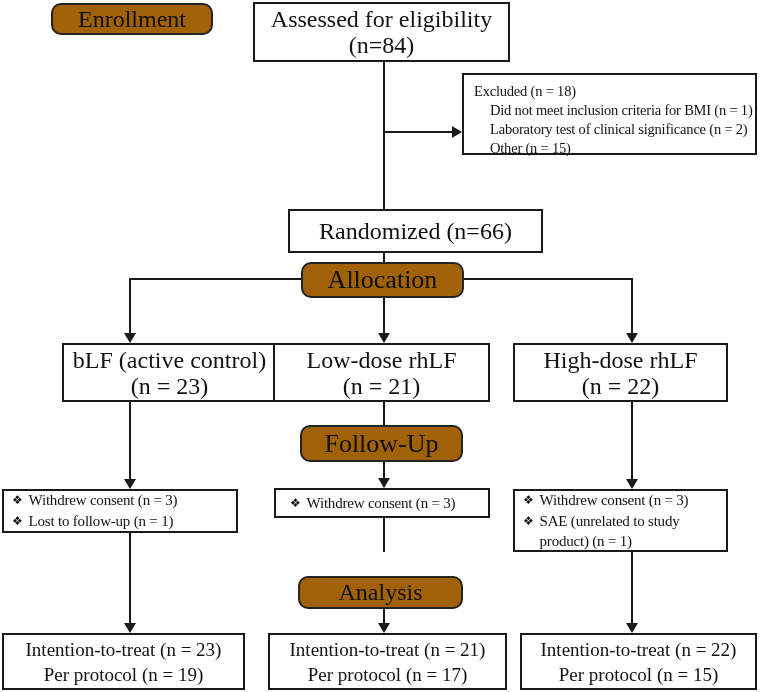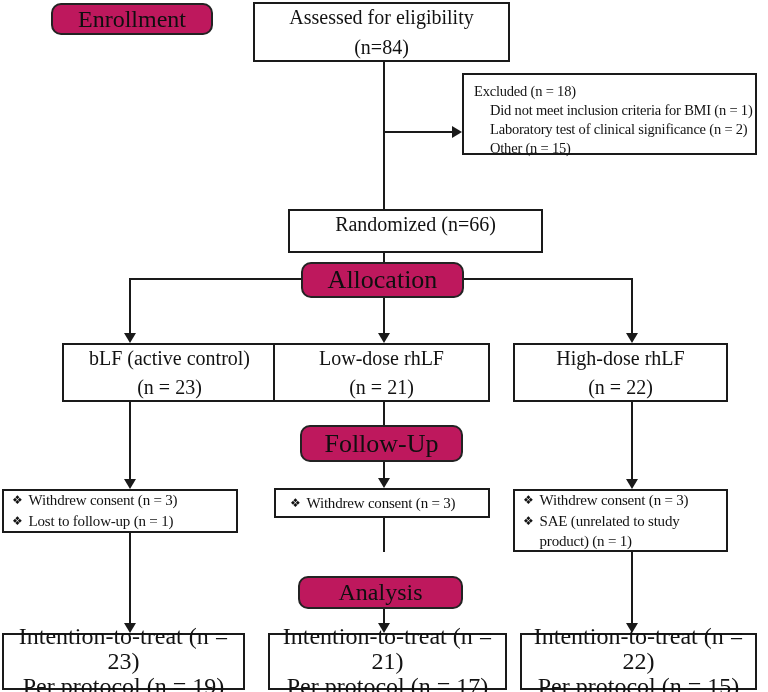--- a/index.html
+++ b/index.html
@@ -31,34 +31,34 @@
     border: 2.5px solid #1a1a1a;
     box-sizing: border-box;
     display: flex;
     flex-direction: column;
     align-items: center;
     justify-content: center;
     text-align: center;
   }
   .stage {
     position: absolute;
-    background: #be185d;
+    background: #a16207;
     border: 2.5px solid #232323;
     border-radius: 10px;
     box-sizing: border-box;
     display: flex;
     align-items: center;
     justify-content: center;
     text-align: center;
     color: #0f0f0f;
   }
   .stage.sm  { font-size: 24px; }
   .stage.lg  { font-size: 26px; }
-  .t20 { font-size: 20px; line-height: 26px; justify-content: space-between; }
-  .t19 { font-size: 24px; line-height: 25px; }
+  .t20 { font-size: 24px; line-height: 26px; }
+  .t19 { font-size: 19px; line-height: 25px; }
   .list-box {
     align-items: flex-start;
     justify-content: center;
     text-align: left;
     padding: 3px 6px 3px 8px;
   }
   .excl-box {
     align-items: flex-start;
     justify-content: center;
     text-align: left;

